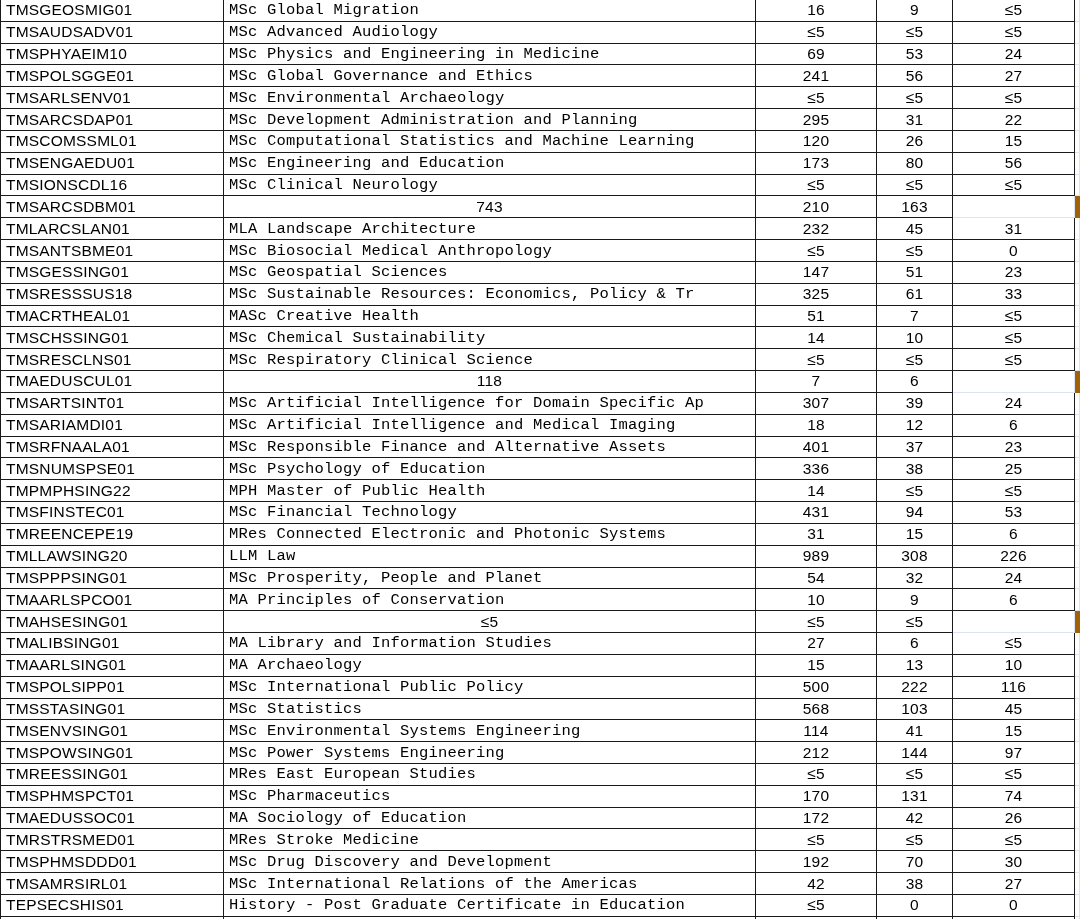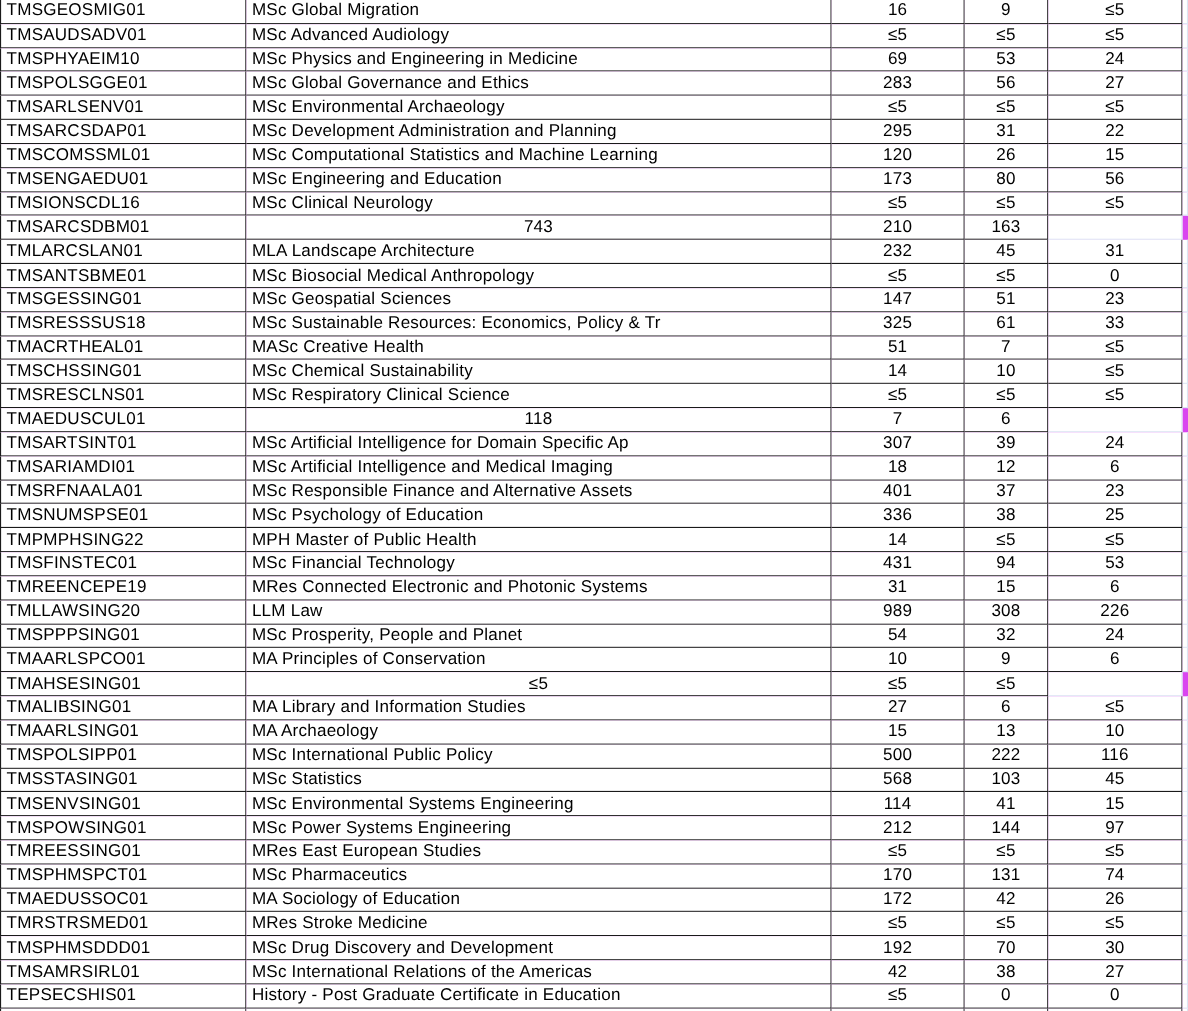--- a/index.html
+++ b/index.html
@@ -11,21 +11,21 @@
     background: #ffffff;
     font-family: "Liberation Sans", sans-serif;
     font-size: 15.5px;
     color: #000000;
     letter-spacing: 0.2px;
   }
   .sheet {
     width: 1080px;
     height: 919px;
     overflow: hidden;
-    background: #d946ef;
+    background: #a16207;
   }
   .row {
     display: grid;
     grid-template-columns: 224px 532px 121px 76px 122px 5px;
     height: 21.83px;
     box-sizing: border-box;
   }
   .cell {
     box-sizing: border-box;
     display: flex;
@@ -35,20 +35,21 @@
     border-bottom: 1px solid #1a1a1a;
     border-right: 1px solid #1a1a1a;
     background: #ffffff;
   }
   .cell.code {
     border-left: 1px solid #1a1a1a;
     padding-left: 5px;
   }
   .cell.name {
     padding-left: 5px;
+    font-family: Liberation Mono, monospace;
   }
   .cell.num {
     justify-content: center;
     padding: 0;
   }
   .cell.sliver {
     border-right: 1px solid #dce4f3;
     border-bottom: 1px solid #dce4f3;
   }
   .row.partial .cell {
@@ -83,21 +84,21 @@
     <div class="cell name">MSc Physics and Engineering in Medicine</div>
     <div class="cell num">69</div>
     <div class="cell num">53</div>
     <div class="cell num">24</div>
     <div class="cell sliver"></div>
   </div>
 
   <div class="row">
     <div class="cell code">TMSPOLSGGE01</div>
     <div class="cell name">MSc Global Governance and Ethics</div>
-    <div class="cell num">283</div>
+    <div class="cell num">241</div>
     <div class="cell num">56</div>
     <div class="cell num">27</div>
     <div class="cell sliver"></div>
   </div>
 
   <div class="row">
     <div class="cell code">TMSARLSENV01</div>
     <div class="cell name">MSc Environmental Archaeology</div>
     <div class="cell num">≤5</div>
     <div class="cell num">≤5</div>

